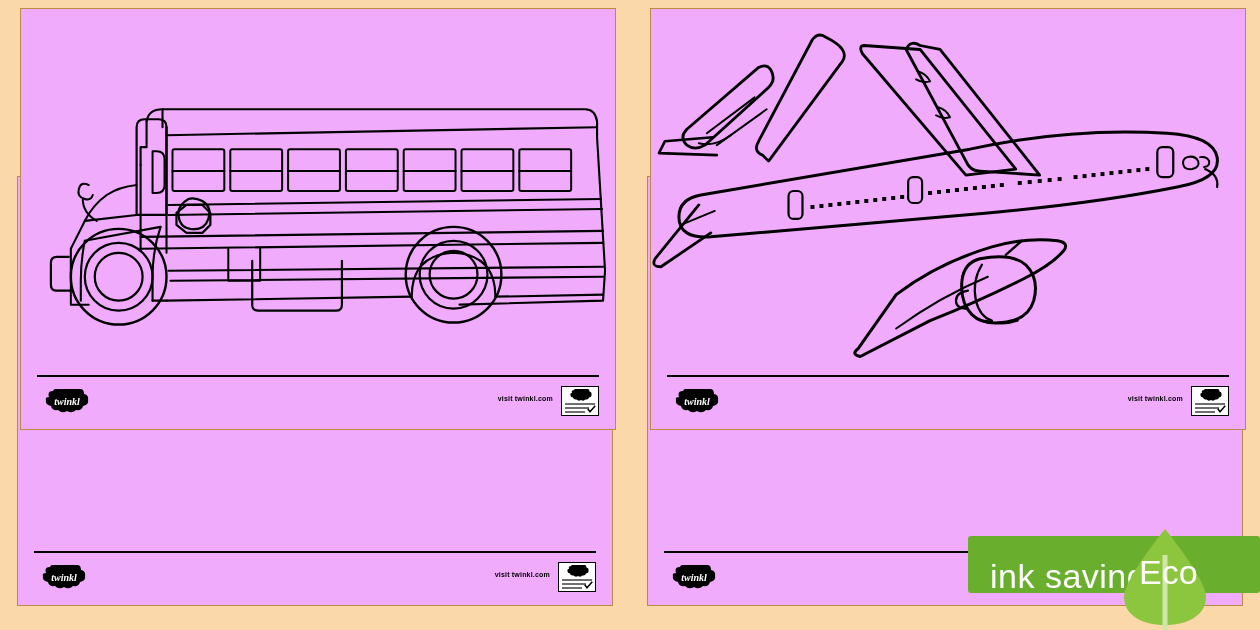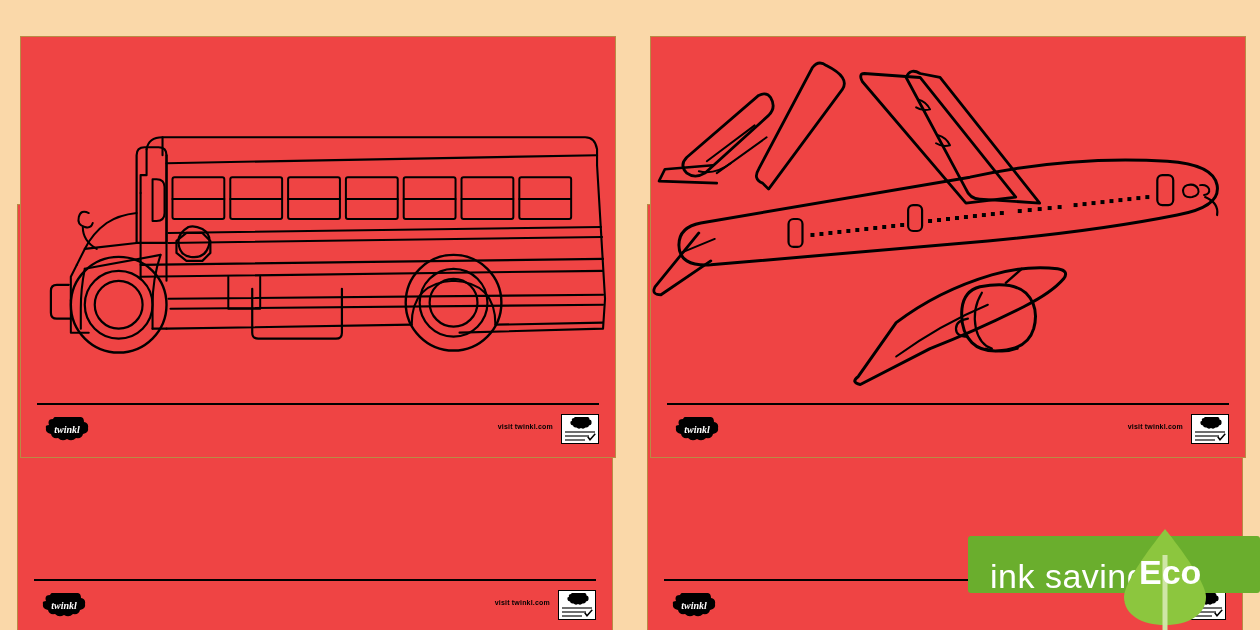--- a/index.html
+++ b/index.html
@@ -14,24 +14,23 @@
 
   #stage {
     position: relative;
     width: 1260px; height: 630px;
     background: #fad8a9;
   }
 
   
   .sheet {
     position: absolute;
-    background: #ef4444;
+    background: #f0abfc;
     border: 1px solid #b98b45;
     overflow: hidden;
-    margin-top: 28px;
   }
   .sheet.back  { z-index: 1; }
   .sheet.front { z-index: 3; }
 
   .sheet-left-back   { left: 17px;  top: 176px; width: 596px; height: 430px; }
   .sheet-right-back  { left: 647px; top: 176px; width: 596px; height: 430px; }
   .sheet-left-front  { left: 20px;  top: 8px;   width: 596px; height: 422px; }
   .sheet-right-front { left: 650px; top: 8px;   width: 596px; height: 422px; }
 
   .art {
@@ -129,21 +128,21 @@
     position: absolute;
     left: 150px; top: 0px;
     width: 94px; height: 103px;
   }
   .eco-leaf svg { display: block; width: 100%; height: 100%; }
   .eco-word {
     position: absolute;
     left: 171px; top: 26px;
     font-size: 34px;
     line-height: 38px;
-    font-weight: bold;
+    font-weight: normal;
     color: #ffffff;
     white-space: nowrap;
   }
 </style>
 </head>
 <body>
 
 <div id="stage">
 
   <div class="sheet back sheet-left-back">

